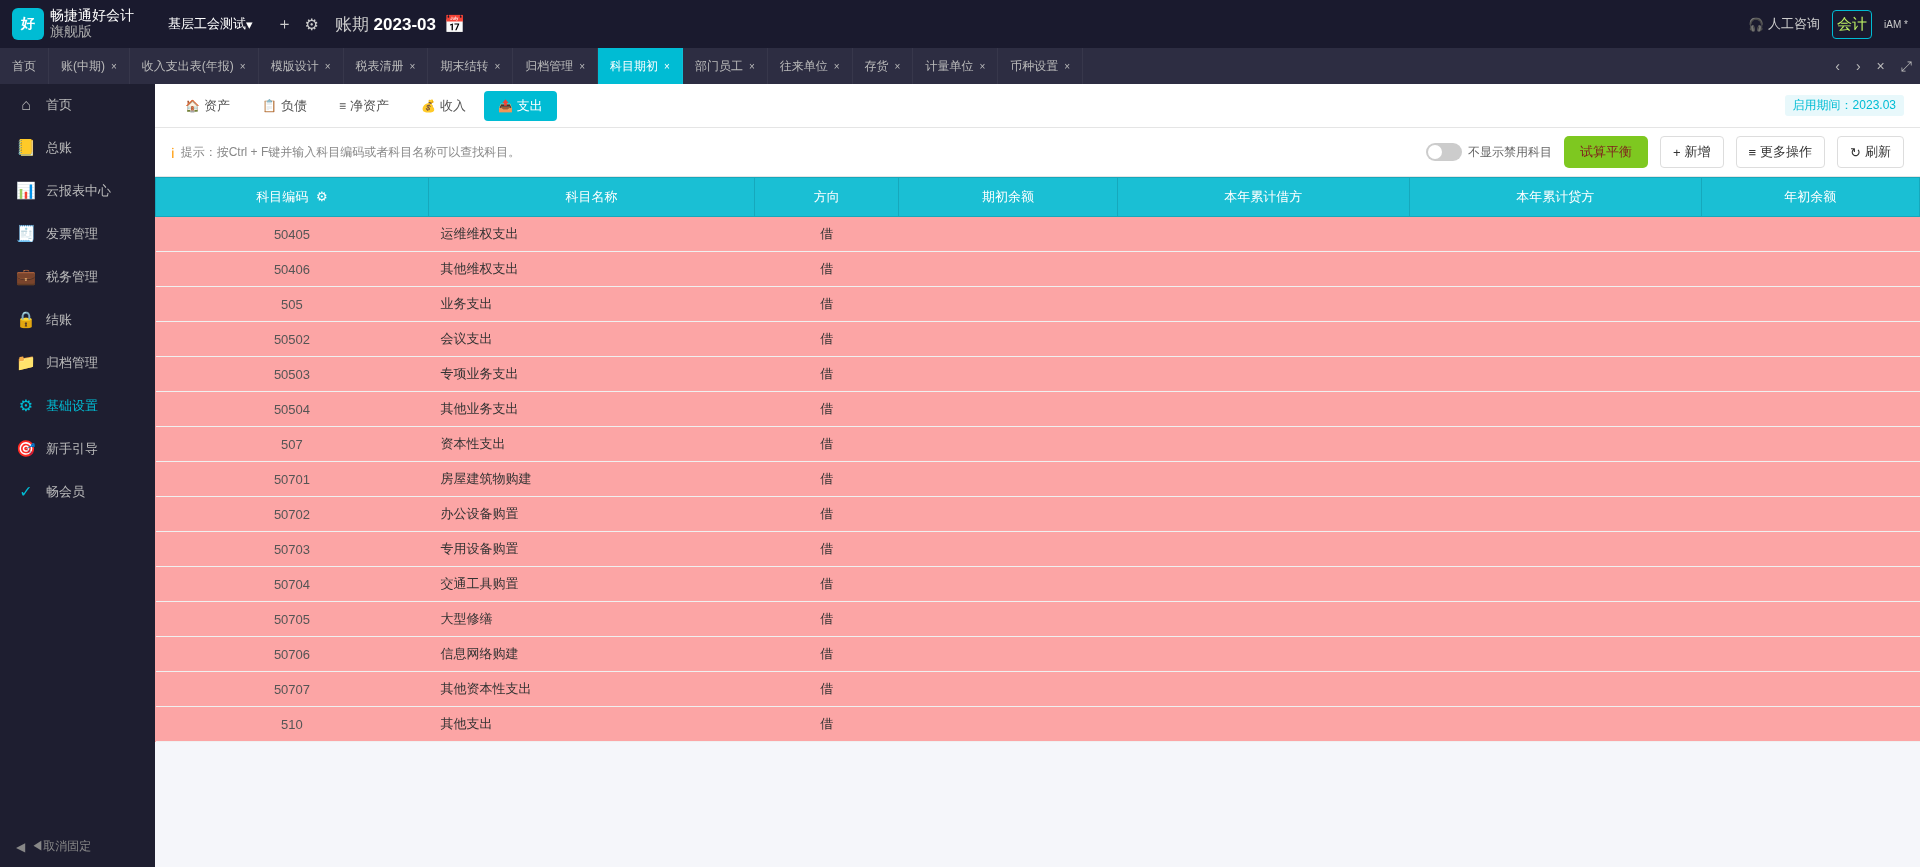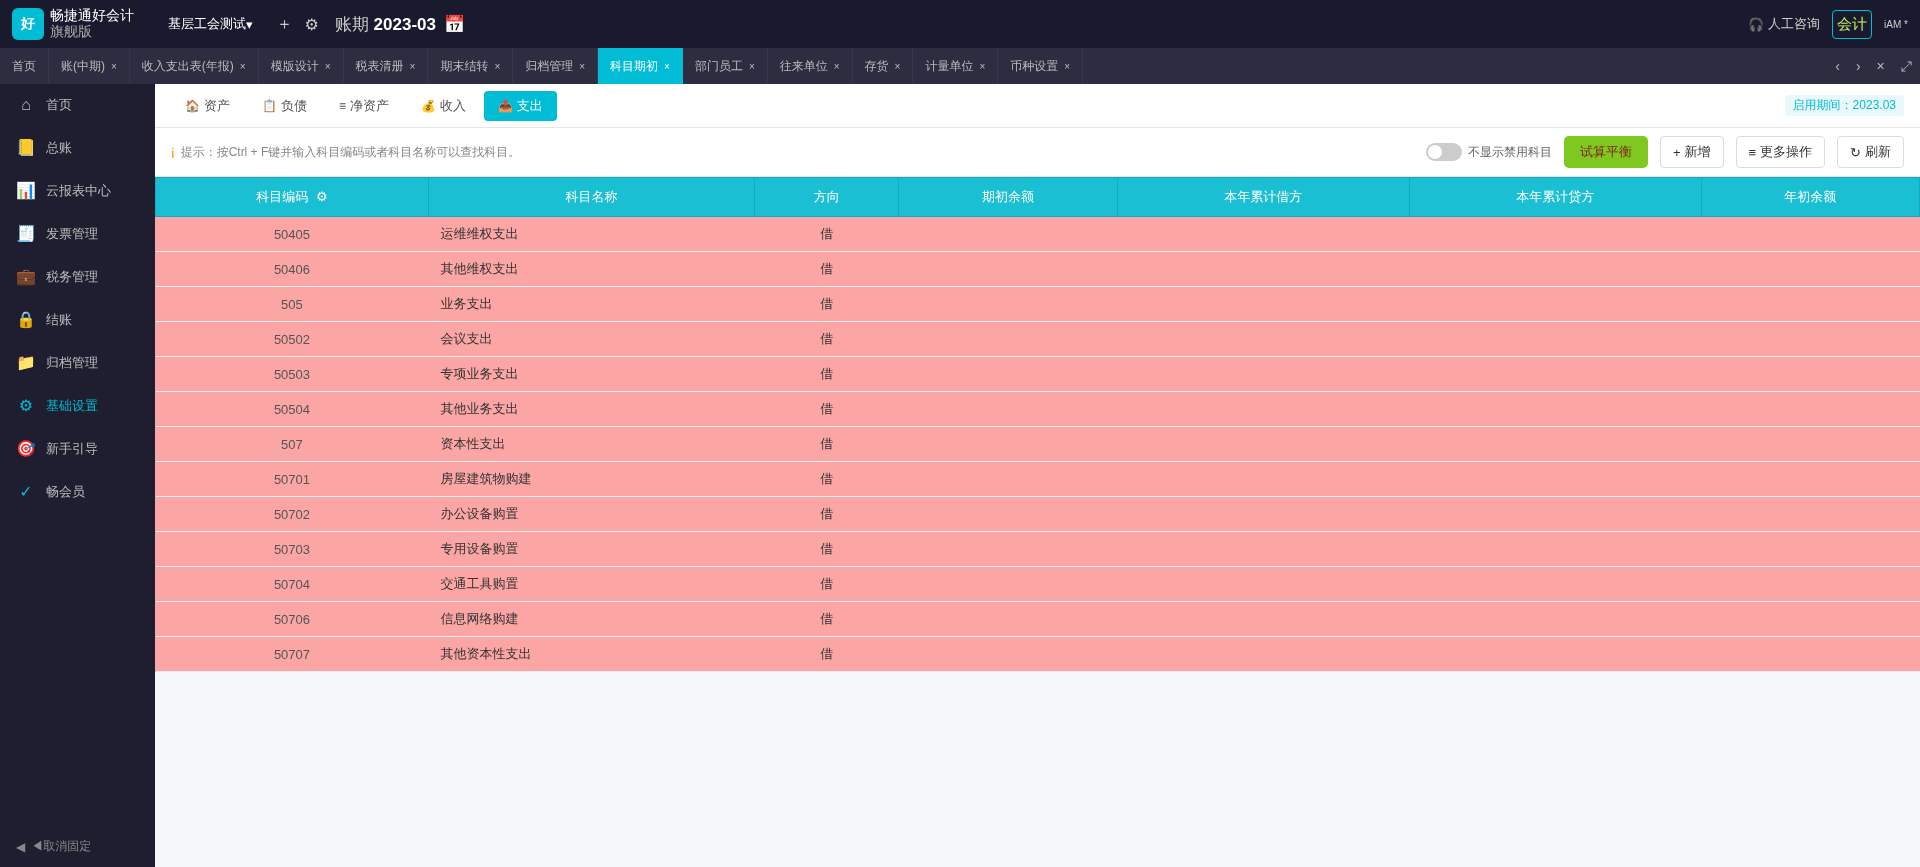--- a/index.html
+++ b/index.html
@@ -622,35 +622,53 @@
             <tr>
     <td>50704</td>
     <td>交通工具购置</td>
     <td>借</td>
     <td></td>
     <td></td>
     <td></td>
     <td></td>
   </tr>
             <tr>
+    <td>50705</td>
+    <td>大型修缮</td>
+    <td>借</td>
+    <td></td>
+    <td></td>
+    <td></td>
+    <td></td>
+  </tr>
+            <tr>
     <td>50706</td>
     <td>信息网络购建</td>
     <td>借</td>
     <td></td>
     <td></td>
     <td></td>
     <td></td>
   </tr>
             <tr>
     <td>50707</td>
     <td>其他资本性支出</td>
     <td>借</td>
     <td></td>
     <td></td>
     <td></td>
     <td></td>
   </tr>
+            <tr>
+    <td>510</td>
+    <td>其他支出</td>
+    <td>借</td>
+    <td></td>
+    <td></td>
+    <td></td>
+    <td></td>
+  </tr>
           </tbody>
       </table>
     </div>
 
   </div>
 </div>
 
 </body></html>

